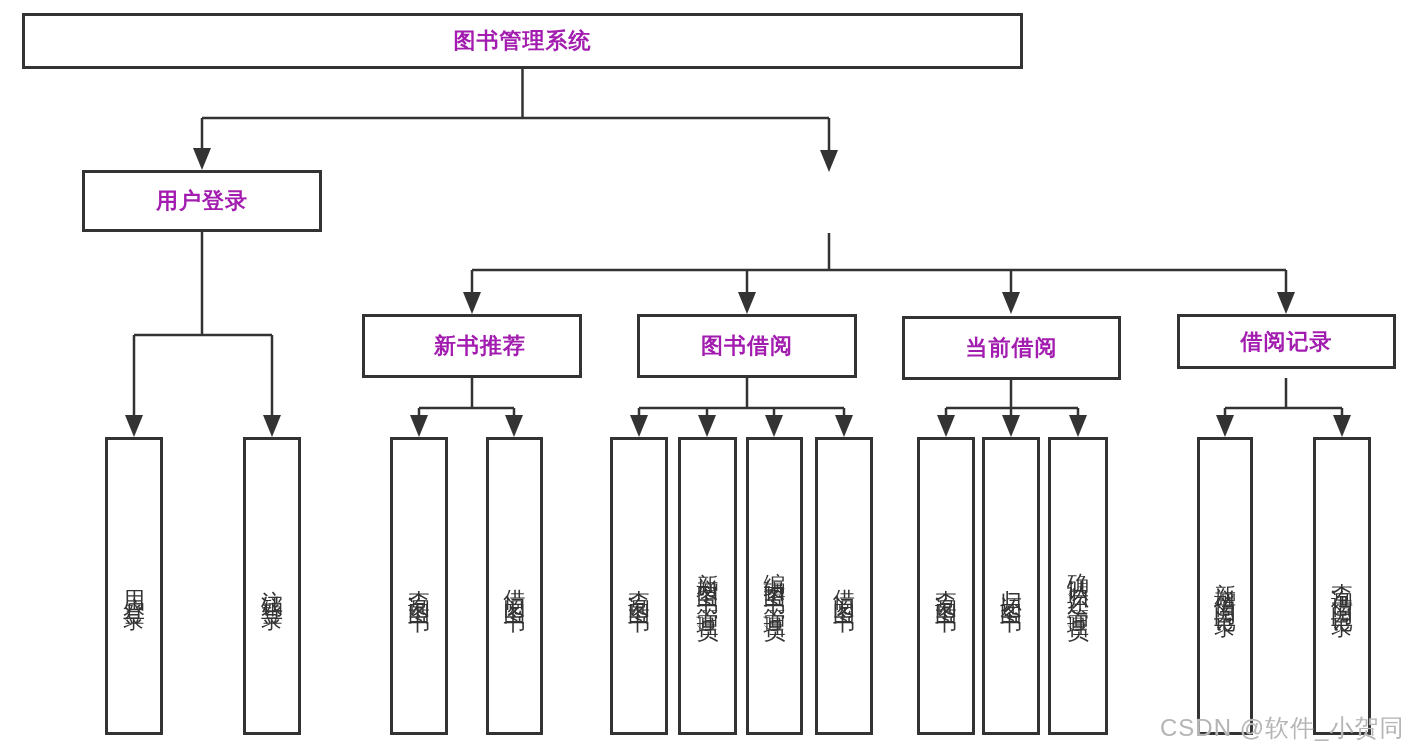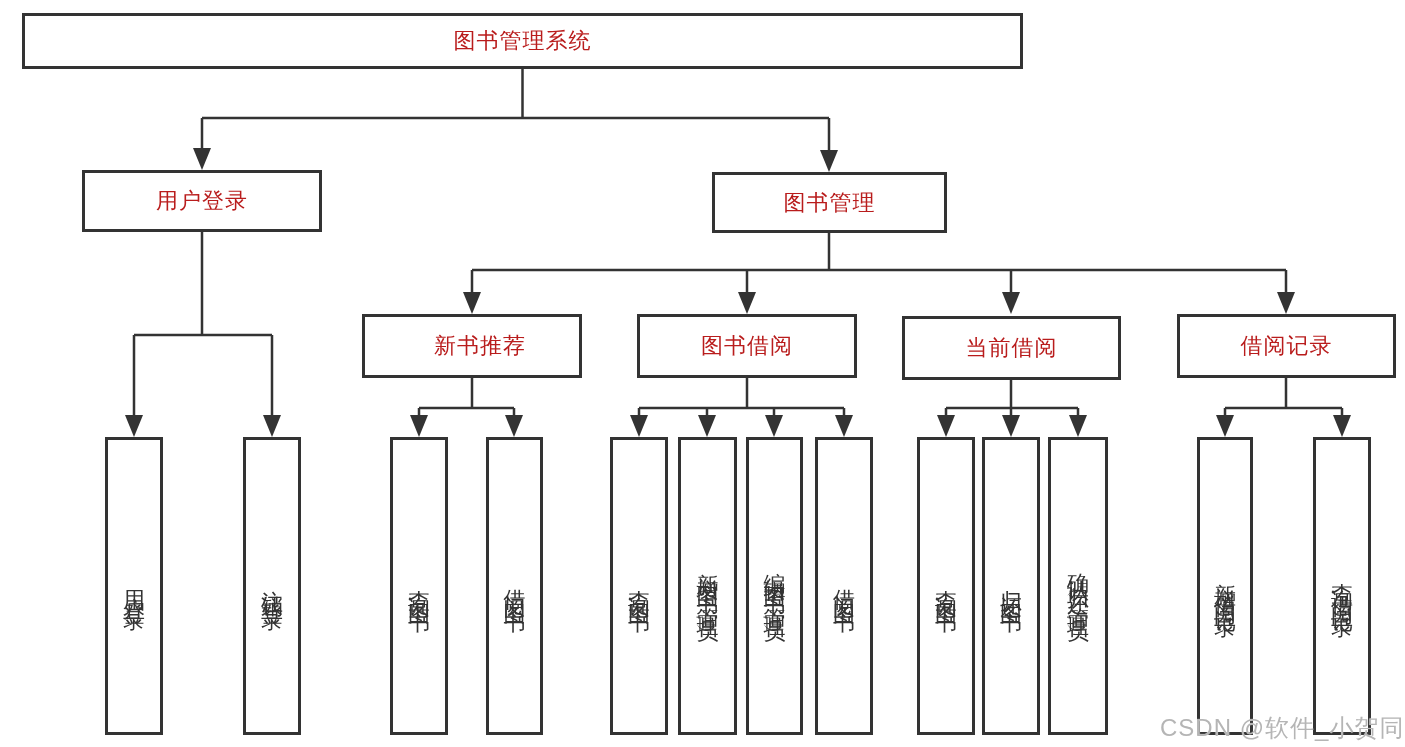--- a/index.html
+++ b/index.html
@@ -24,25 +24,26 @@
     pointer-events: none;
   }
   .hbox {
     position: absolute;
     box-sizing: border-box;
     background: #ffffff;
     border: 3px solid #333333;
     display: flex;
     align-items: center;
     justify-content: center;
-    color: #b91c1c;
+    color: #a21caf;
     font-size: 22px;
     letter-spacing: 1px;
     z-index: 2;
     white-space: nowrap;
+    font-weight: bold;
   }
   .vbox {
     position: absolute;
     box-sizing: border-box;
     top: 437px;
     height: 298px;
     background: #ffffff;
     border: 3px solid #333333;
     display: flex;
     align-items: center;
@@ -114,34 +115,31 @@
     </g>
   </svg>
 
   <div class="hbox" style="left:22px; top:13px; width:1001px; height:56px;">
     <span>图书管理系统</span>
   </div>
 
   <div class="hbox" style="left:82px; top:170px; width:240px; height:62px;">
     <span>用户登录</span>
   </div>
-  <div class="hbox" style="left:712px; top:172px; width:235px; height:61px;">
-    <span>图书管理</span>
-  </div>
 
   <div class="hbox" style="left:362px; top:314px; width:220px; height:64px;padding-left:16px;">
     <span>新书推荐</span>
   </div>
   <div class="hbox" style="left:637px; top:314px; width:220px; height:64px;text-align:right;">
     <span>图书借阅</span>
   </div>
   <div class="hbox" style="left:902px; top:316px; width:219px; height:64px;">
     <span>当前借阅</span>
   </div>
-  <div class="hbox" style="left:1177px; top:314px; width:219px; height:64px;">
+  <div class="hbox" style="left:1177px; top:314px; width:219px; height:55px;">
     <span>借阅记录</span>
   </div>
 
   <div class="vbox" style="left:105px; width:58px;">
     <span class="vlabel">用户登录</span>
   </div>
   <div class="vbox" style="left:243px; width:58px;">
     <span class="vlabel">注销登录</span>
   </div>
 

